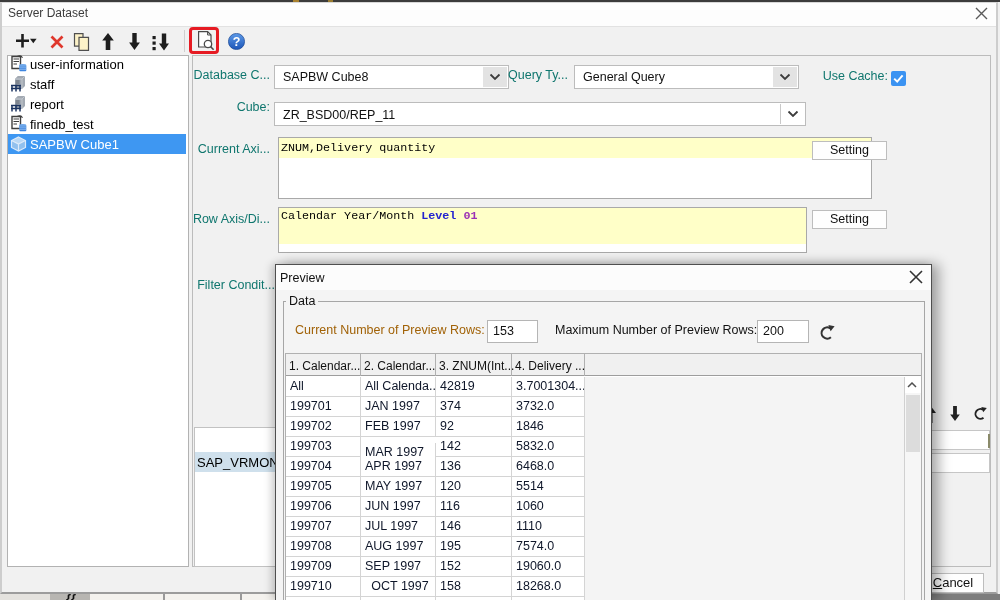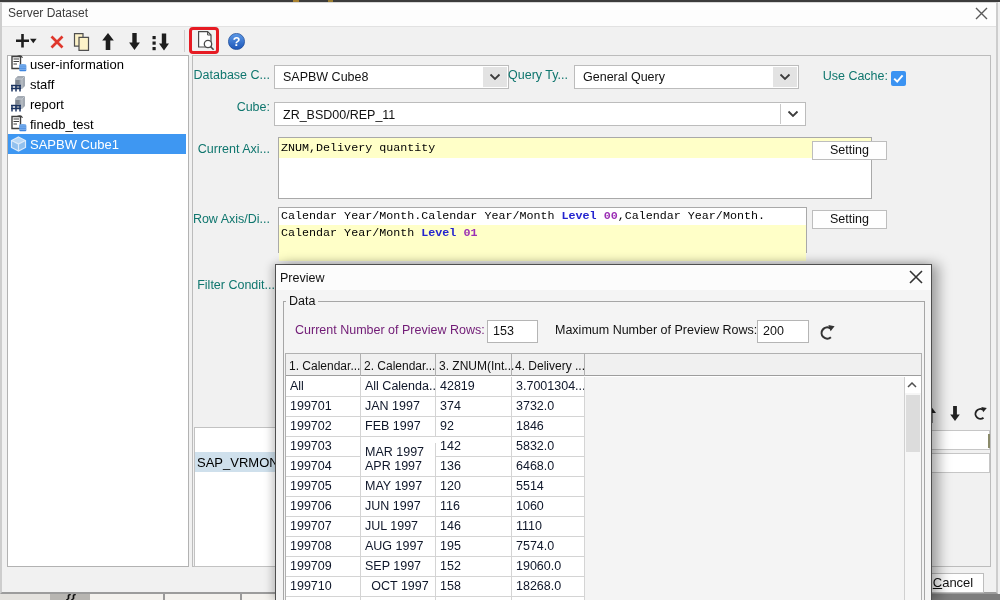--- a/index.html
+++ b/index.html
@@ -182,21 +182,20 @@
 </div>
 
 <div class="lbl" style="left:180px;top:142px;width:90px;">Current Axi...</div>
 <div class="ta" style="left:278px;top:137px;width:594px;height:62px;">
   <div style="background:#ffffc8;height:20px;line-height:20px;padding-left:2px;">ZNUM,Delivery quantity</div>
 </div>
 <div class="btn" style="left:812px;top:141px;width:75px;height:19px;line-height:17px;">Setting</div>
 
 <div class="lbl" style="left:180px;top:212px;width:90px;">Row Axis/Di...</div>
 <div class="ta" style="left:278px;top:207px;width:529px;height:46px;">
-  <div style="height:17px;line-height:17px;padding-left:2px;white-space:nowrap;">Calendar Year/Month.Calendar Year/Month <span class="kw">Level</span> <span class="num">00</span>,Calendar Year/Month.</div>
   <div class="yellow" style="height:36px;line-height:17px;padding-left:2px;white-space:nowrap;">Calendar Year/Month <span class="kw">Level</span> <span class="num">01</span></div>
 </div>
 <div class="btn" style="left:812px;top:210px;width:75px;height:19px;line-height:17px;">Setting</div>
 
 <div class="lbl" style="left:180px;top:278px;width:95px;">Filter Condit...</div>
 
 <svg class="abs" style="left:922px;top:404px;" width="16" height="20" viewBox="0 0 16 20">
     <path d="M8 1 L14 9 H10.5 V19 H5.5 V9 H2 Z" fill="#222"></path>
   </svg>
 <svg class="abs" style="left:950px;top:406px;" width="10" height="15" viewBox="0 0 10 15">
@@ -218,21 +217,21 @@
 <div class="abs" style="left:275px;top:264px;width:657px;height:336px;background:#f4f4f4;border:1px solid #4f4f4f;border-bottom:none;box-shadow:7px 0 12px rgba(0,0,0,0.33), -4px 0 8px rgba(0,0,0,0.16);"></div>
 <div class="abs" style="left:276px;top:265px;width:655px;height:25px;background:#fcfcfc;"></div>
 <div class="abs" style="left:280px;top:271px;font-size:12.5px;color:#111;text-align:right;">Preview</div>
 <svg class="abs" style="left:909px;top:270px;" width="14" height="14" viewBox="0 0 14 14">
     <path d="M1 1 L13 13 M13 1 L1 13" stroke="#333" stroke-width="1.6"></path>
   </svg>
 
 <div class="abs" style="left:283px;top:301px;width:642px;height:299px;border:1px solid #a6a6a6;border-bottom:none;"></div>
 <div class="abs" style="left:286px;top:294px;background:#f4f4f4;padding:0 3px;font-size:12.5px;color:#111;">Data</div>
 
-<div class="abs" style="left:295px;top:323px;font-size:12.5px;color:#701a75;">Current Number of Preview Rows:</div>
+<div class="abs" style="left:295px;top:323px;font-size:12.5px;color:#a16207;">Current Number of Preview Rows:</div>
 <div class="abs" style="left:487px;top:320px;width:51px;height:23px;background:#fff;border:1px solid #b5b5b5;font-size:12.5px;color:#111;line-height:21px;padding-left:5px;">153</div>
 <div class="abs" style="left:555px;top:323px;font-size:12.5px;color:#111;">Maximum Number of Preview Rows:</div>
 <div class="abs" style="left:757px;top:320px;width:52px;height:23px;background:#fff;border:1px solid #b5b5b5;font-size:12.5px;color:#111;line-height:21px;padding-left:5px;">200</div>
 <svg class="abs" style="left:819px;top:324px;" width="17" height="17" viewBox="0 0 17 17">
   <path d="M11.9 13.2 A5.6 5.6 0 1 1 11.3 4.3" fill="none" stroke="#333" stroke-width="2.1"></path>
   <path d="M9.4 1.1 L15.6 2.2 L11.6 7.2 Z" fill="#333"></path>
 </svg>
 
 <div class="abs" style="left:285px;top:353px;width:637px;height:247px;background:#fff;border:1px solid #b0b0b0;border-bottom:none;"></div>
 <div class="abs" style="left:286px;top:354px;width:635px;height:22px;background:#f0f0f0;border-bottom:1px solid #9d9d9d;"></div>

